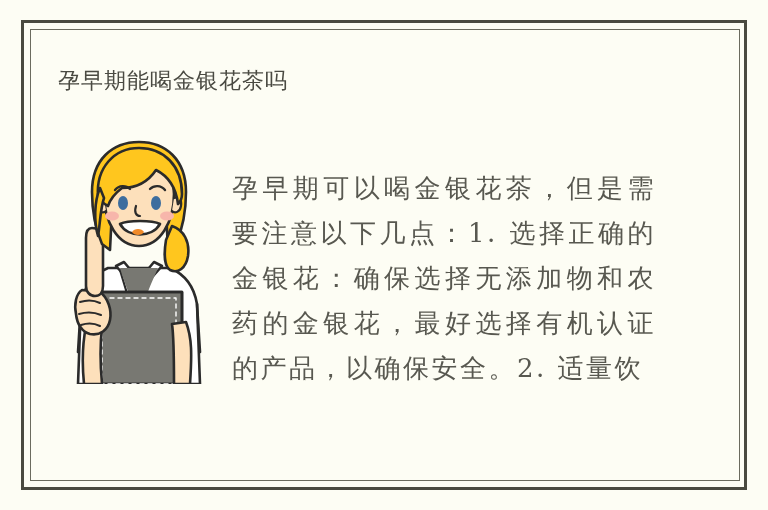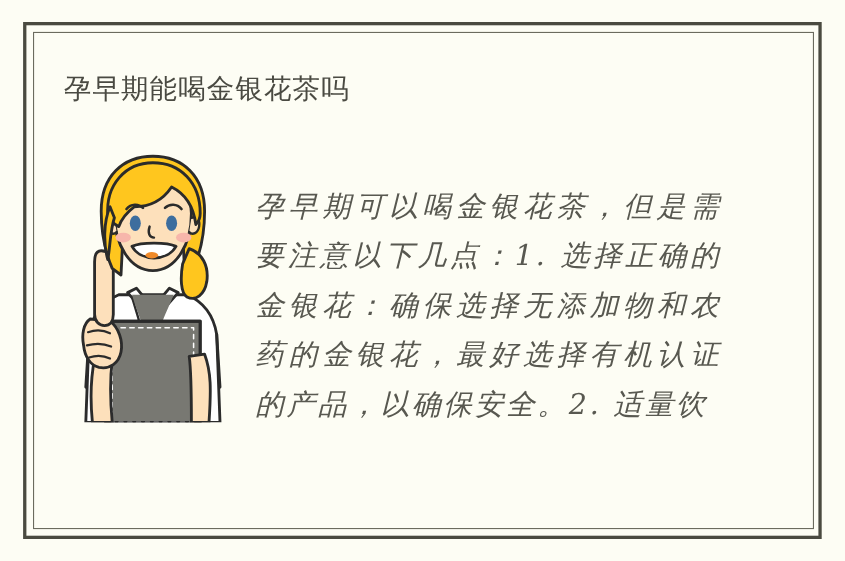--- a/index.html
+++ b/index.html
@@ -42,41 +42,40 @@
     border: 1px solid #6b6b5e;
     box-sizing: border-box;
     pointer-events: none;
   }
 
   
   .title {
     position: absolute;
     left: 58px;
     top: 58px;
-    font-size: 25px;
+    font-size: 22px;
     line-height: 46px;
     letter-spacing: 1px;
     color: #4a4a42;
     font-family: Liberation Sans, sans-serif;
     font-weight: 400;
     white-space: nowrap;
   }
 
   
   .body-text {
     position: absolute;
     left: 232px;
     top: 166px;
     width: 424px;
     font-size: 26px;
     line-height: 45px;
     letter-spacing: 2.5px;
     color: #585850;
     font-family: "DejaVu Serif", "Liberation Serif", serif;
-    font-style: italic;
     text-align: justify;
     text-justify: inter-character;
     overflow: hidden;
     max-height: 230px;
   }
 
   
   .illustration {
     position: absolute;
     left: 68px;

